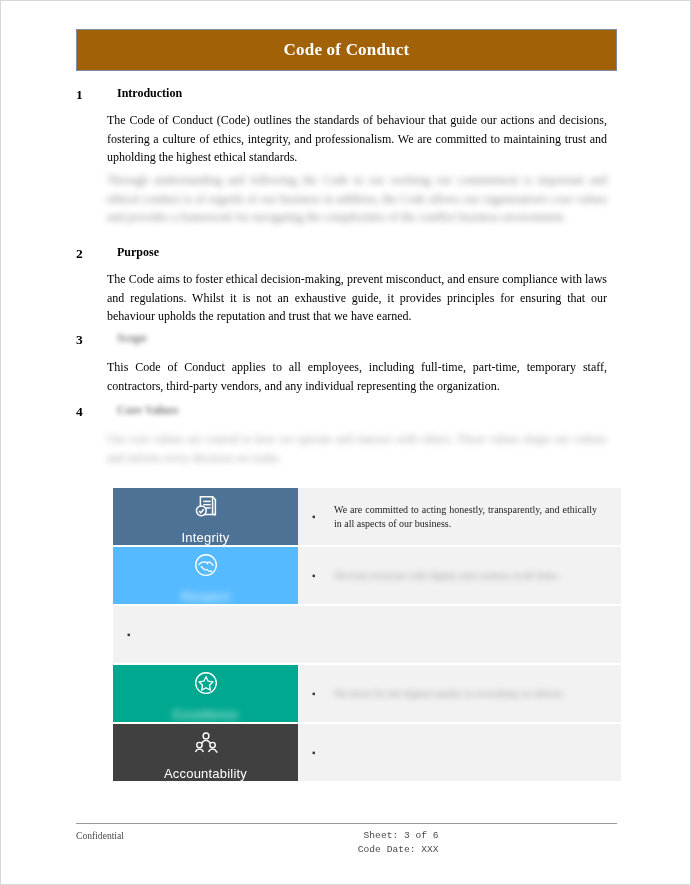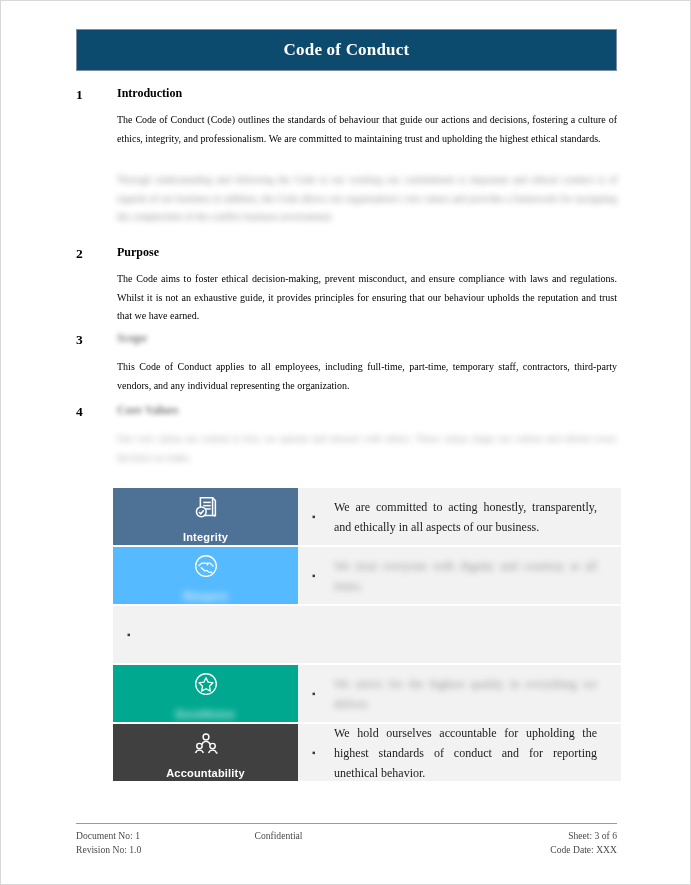--- a/index.html
+++ b/index.html
@@ -28,21 +28,21 @@
     height: 885px;
   }
 
   
   .title-bar {
     position: absolute;
     left: 0;
     top: 28px;
     width: 541px;
     height: 42px;
-    background: #0c4a6e;
+    background: #a16207;
     border: 1px solid #7d8ca7;
     box-sizing: border-box;
     display: flex;
     align-items: center;
     justify-content: center;
   }
   .title-bar .title-text {
     color: #ffffff;
     font-size: 17px;
     font-weight: bold;
@@ -65,23 +65,23 @@
   }
   .sec-head {
     position: absolute;
     left: 41px;
     top: -1px;
     font-size: 12px;
     font-weight: bold;
   }
   .sec-body {
     position: absolute;
-    left: 41px;
+    left: 31px;
     width: 500px;
-    font-size: 10px;
+    font-size: 12px;
     line-height: 18.6px;
     text-align: justify;
   }
 
   
   .blurred {
     color: #444;
     filter: blur(3.1px);
     opacity: 0.62;
     user-select: none;
@@ -125,22 +125,22 @@
   }
   .value-icon {
     width: 30px;
     height: 30px;
     display: block;
   }
   .value-icon svg { display: block; }
   .value-label {
     margin-top: 8px;
     color: #ffffff;
-    font-size: 11px;
-    font-weight: bold;
+    font-size: 13px;
+    font-weight: normal;
     letter-spacing: 0.2px;
     font-family: "Liberation Sans", sans-serif;
   }
   .value-label.blurred-label {
     filter: blur(3.6px);
     opacity: 0.85;
   }
   .value-right {
     flex: 1;
     background: #f2f2f2;
@@ -151,22 +151,22 @@
   }
   .bullet {
     width: 22px;
     flex: 0 0 22px;
     font-size: 10px;
     color: #3a3a3a;
     line-height: 1;
     padding-top: 1px;
   }
   .value-text {
-    font-size: 12px;
-    line-height: 20px;
+    font-size: 10px;
+    line-height: 14px;
     color: #1c1c1c;
     text-align: justify;
   }
   .value-text.blurred-cell {
     filter: blur(3.3px);
     opacity: 0.55;
     color: #4a4a4a;
   }
 
   
@@ -183,21 +183,21 @@
   }
   .footer-grid {
     display: flex;
     padding-top: 5px;
     font-size: 9.6px;
     color: #4a4a4a;
     line-height: 14px;
   }
   .footer-col-left { width: 33%; text-align: left; }
   .footer-col-mid  { width: 34%; }
-  .footer-col-right{ width: 33%; text-align: right; }
+  .footer-col-right{ width: 33%; text-align: right; font-family: Liberation Mono, monospace; }
 </style>
 </head>
 <body>
 
 <div class="page">
   <div class="content">
 
     <div class="title-bar">
       <span class="title-text">Code of Conduct</span>
     </div>
@@ -311,33 +311,28 @@
                 <circle cx="23" cy="18.2" r="2.9"></circle>
                 <path d="M18.8 25.6 a4.4 4.4 0 0 1 8.4 0"></path>
               </g>
               <circle cx="27.6" cy="25.6" r="0.9" fill="#ffffff"></circle>
             </svg>
           </span>
           <span class="value-label">Accountability</span>
         </div>
         <div class="value-right">
           <span class="bullet">▪</span>
-          <span class="value-text">We hold  ourselves  accountable   for  upholding  the  highest standards of conduct and for reporting unethical behavior.</span>
         </div>
       </div>
 
     </div>
 
     <div class="footer">
       <div class="footer-rule"></div>
       <div class="footer-grid">
-        <div class="footer-col-left">
-          <div>Document No: 1</div>
-          <div>Revision No: 1.0</div>
-        </div>
         <div class="footer-col-mid">
           <div>Confidential</div>
         </div>
         <div class="footer-col-right">
           <div>Sheet: 3 of 6</div>
           <div>Code Date: XXX</div>
         </div>
       </div>
     </div>
 

